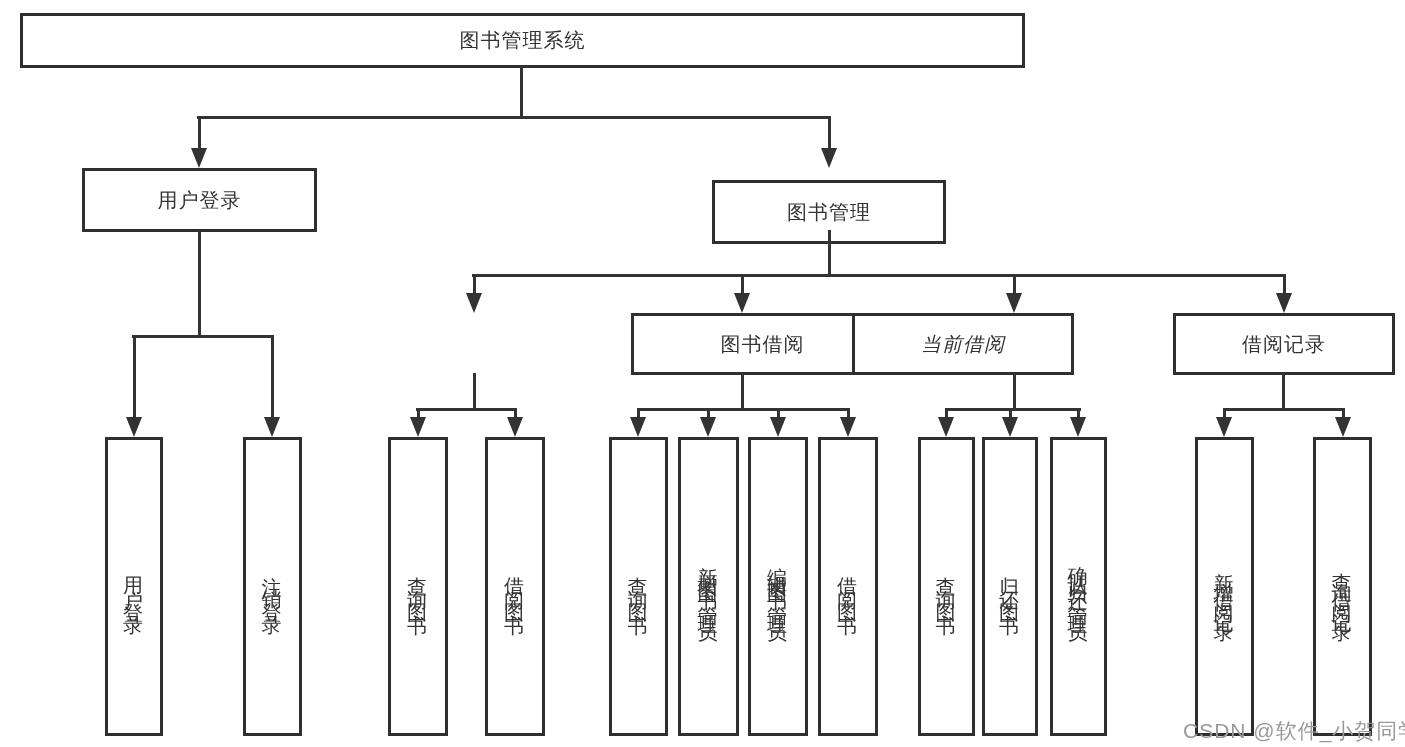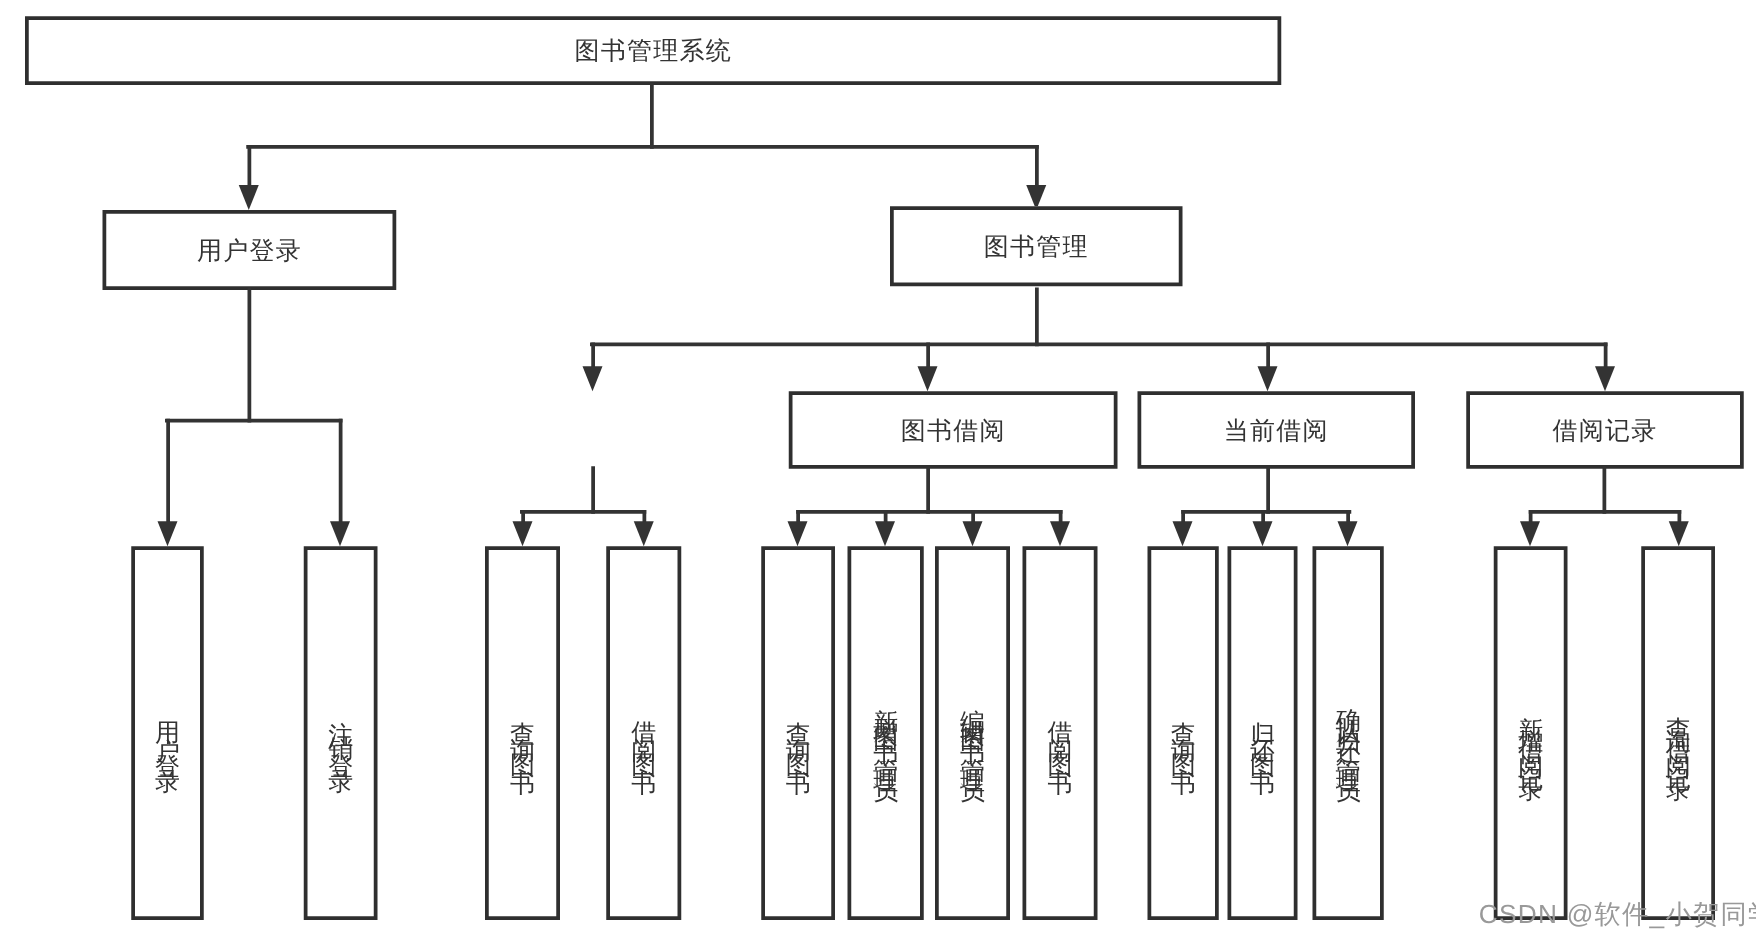--- a/index.html
+++ b/index.html
@@ -75,21 +75,21 @@
   <div class="vline" style="left:520px;top:66px;height:53px;"></div>
   <div class="hline" style="left:197px;top:116px;width:634px;"></div>
   <div class="vline" style="left:198px;top:116px;height:36px;"></div>
   <div class="vline" style="left:828px;top:116px;height:36px;"></div>
   <div class="arrow" style="left:191px;top:148px;"></div>
   <div class="arrow" style="left:821px;top:148px;"></div>
 
   <div class="box" style="left:82px;top:168px;width:235px;height:64px;">
     <span>用户登录</span>
   </div>
-  <div class="box" style="left:712px;top:165px;width:234px;height:64px;">
+  <div class="box" style="left:712px;top:180px;width:234px;height:64px;">
     <span>图书管理</span>
   </div>
 
   <div class="vline" style="left:198px;top:230px;height:108px;"></div>
   <div class="hline" style="left:132px;top:335px;width:142px;"></div>
   <div class="vline" style="left:133px;top:335px;height:84px;"></div>
   <div class="vline" style="left:271px;top:335px;height:84px;"></div>
   <div class="arrow" style="left:126px;top:417px;"></div>
   <div class="arrow" style="left:264px;top:417px;"></div>
 
@@ -100,21 +100,21 @@
   <div class="vline" style="left:1013px;top:274px;height:22px;"></div>
   <div class="vline" style="left:1283px;top:274px;height:22px;"></div>
   <div class="arrow" style="left:466px;top:293px;"></div>
   <div class="arrow" style="left:734px;top:293px;"></div>
   <div class="arrow" style="left:1006px;top:293px;"></div>
   <div class="arrow" style="left:1276px;top:293px;"></div>
 
   <div class="box" style="left:631px;top:313px;width:263px;height:62px;">
     <span>图书借阅</span>
   </div>
-  <div class="box" style="left:910px;top:313px;width:222px;height:62px;">
+  <div class="box" style="left:852px;top:313px;width:222px;height:62px;font-style:italic;">
     <span>当前借阅</span>
   </div>
   <div class="box" style="left:1173px;top:313px;width:222px;height:62px;font-family:Liberation Serif, serif;">
     <span>借阅记录</span>
   </div>
 
   <div class="vline" style="left:473px;top:373px;height:38px;"></div>
   <div class="hline" style="left:416px;top:408px;width:101px;"></div>
   <div class="vline" style="left:417px;top:408px;height:12px;"></div>
   <div class="vline" style="left:514px;top:408px;height:12px;"></div>

